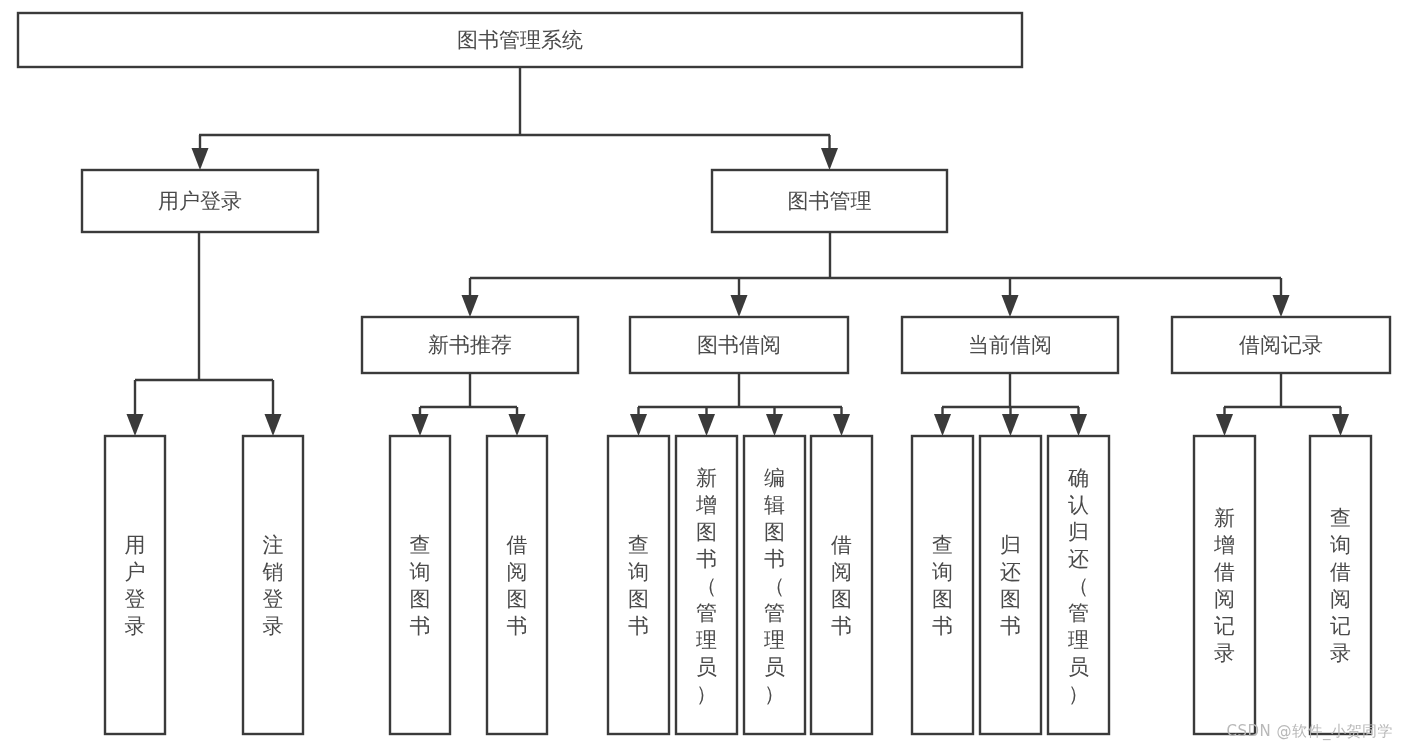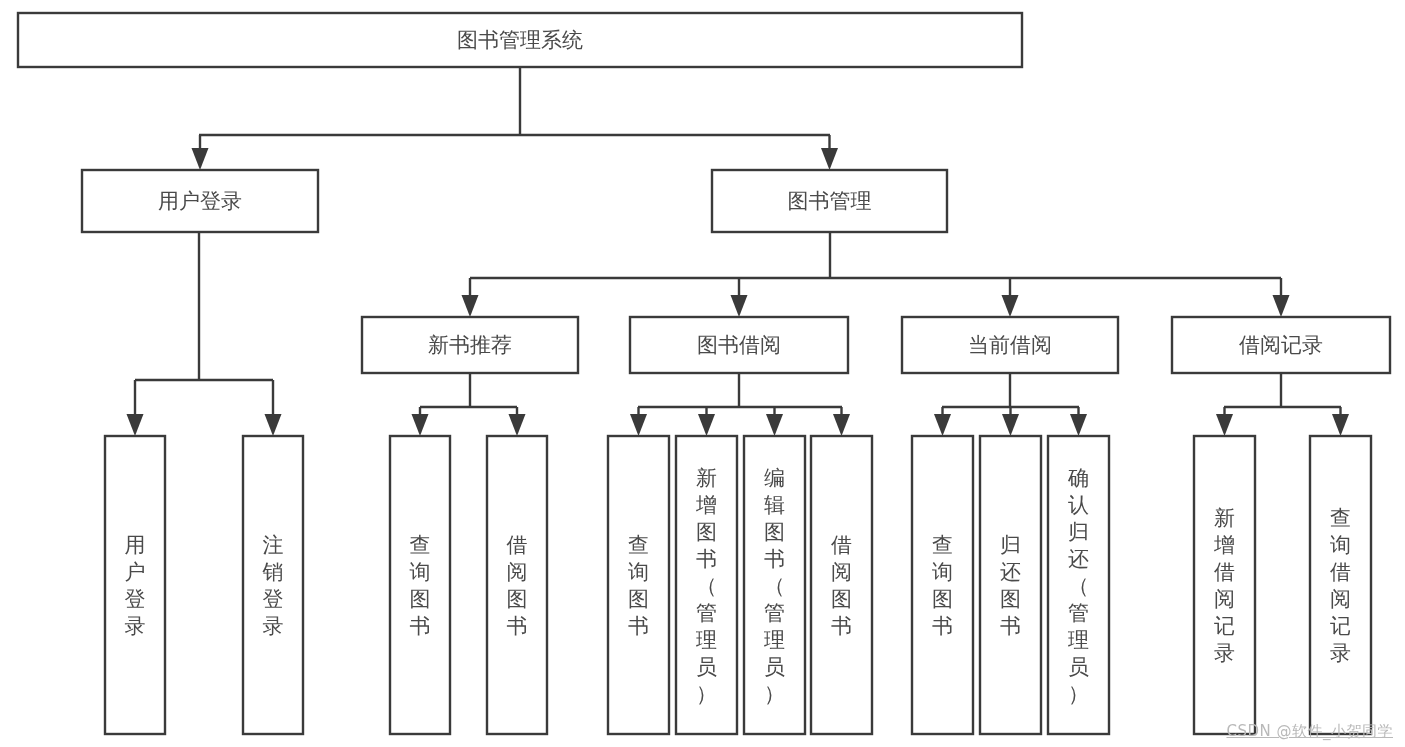--- a/index.html
+++ b/index.html
@@ -51,21 +51,20 @@
   }
   .watermark {
     position: absolute;
     right: 12px;
     bottom: 6px;
     font-size: 15px;
     color: #b9b9b9;
     font-family: "DejaVu Sans", "Liberation Sans", sans-serif;
     white-space: nowrap;
     letter-spacing: 0.5px;
-    text-decoration: underline;
   }
 </style>
 </head>
 <body>
 
 <svg id="chart" viewBox="0 0 1405 747">
   <g id="edge-layer">
       <g>
         <line x1="520" y1="67" x2="520" y2="135" class="connector"></line>
         <line x1="199" y1="135" x2="830" y2="135" class="connector"></line>

